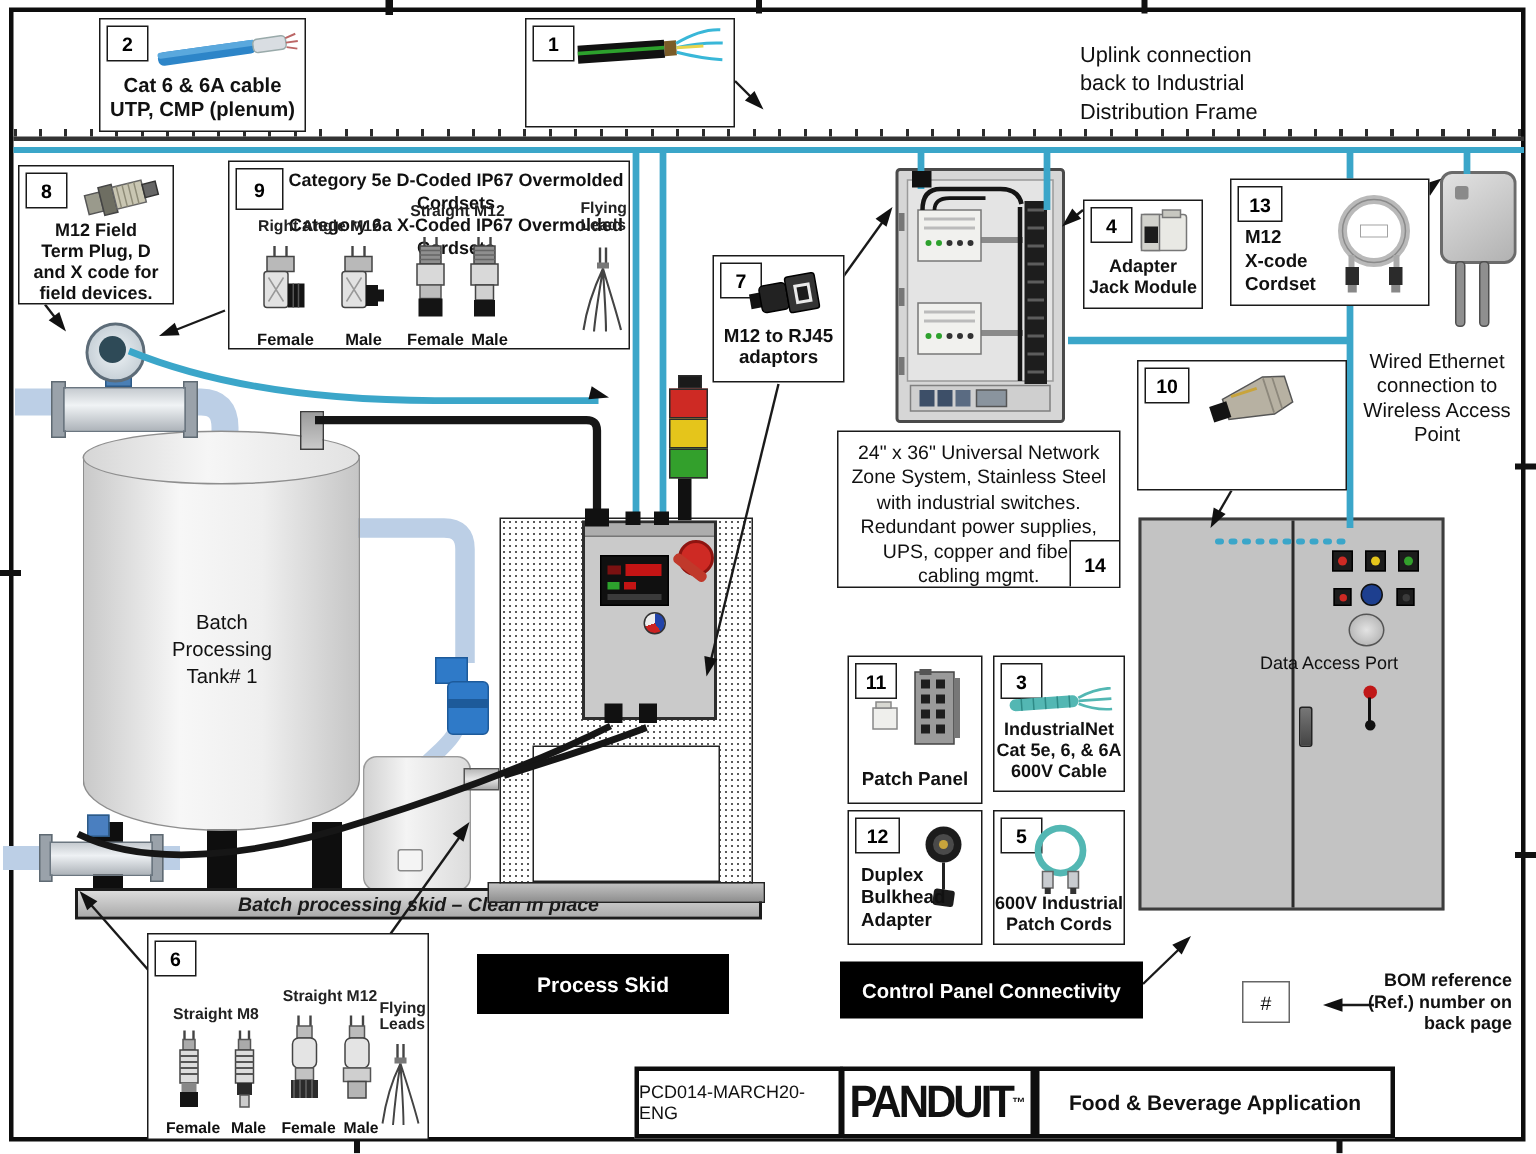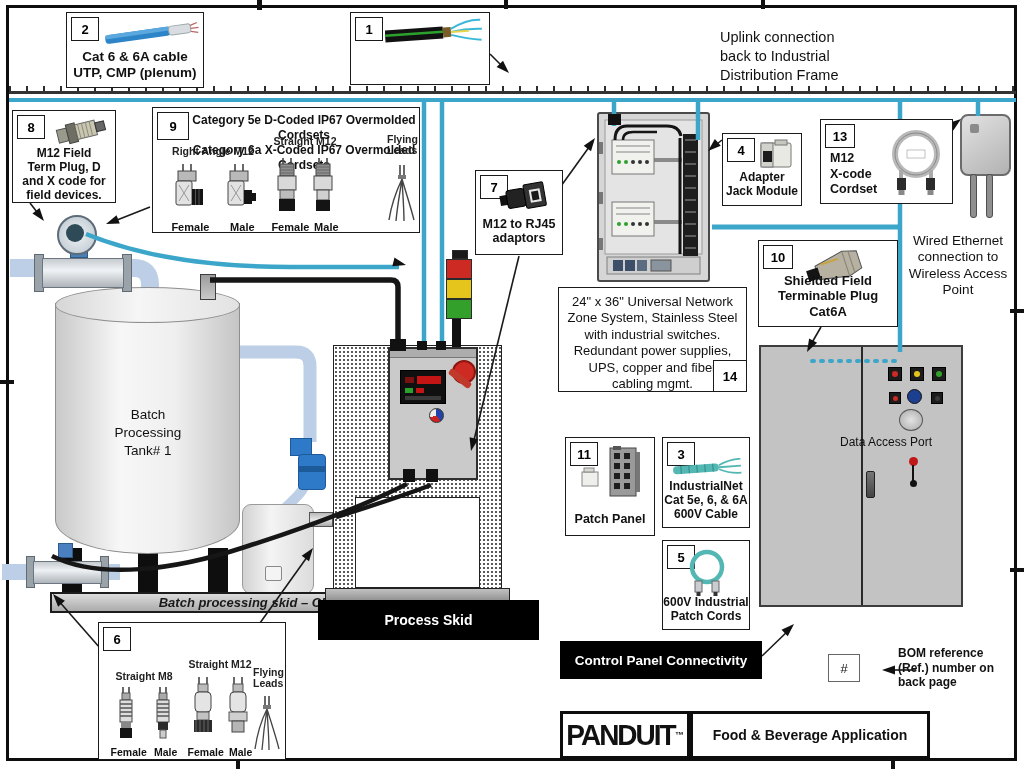--- a/index.html
+++ b/index.html
@@ -440,22 +440,20 @@
   <div class="co" style="left:758px;top:240px;width:140px;height:87px">
     <div class="badge" style="width:28px">10</div>
     <svg class="abs" style="left:44px;top:6px" width="72" height="44" viewBox="0 0 72 44">
       <g transform="rotate(-18 36 22)">
         <polygon points="14,12 44,6 58,10 58,28 44,32 14,26" fill="#b7b1a2" stroke="#555"></polygon>
         <path d="M44 7 v24 M50 8 v22" stroke="#8d887c" stroke-width="1.2"></path>
         <rect x="4" y="14" width="12" height="11" fill="#141414"></rect>
         <path d="M20 12 h18" stroke="#c8a43c" stroke-width="2"></path>
       </g>
     </svg>
-    <div class="cap ml" style="bottom:7px;font-size:13px">Shielded Field
-Terminable Plug Cat6A</div>
   </div>
 
   <div class="co" style="left:558px;top:287px;width:189px;height:105px">
     <div class="abs ml" style="left:4px;top:6px;right:4px;text-align:center;font-size:13px;line-height:1.26;color:#111">24" x 36" Universal Network
 Zone System, Stainless Steel
 with industrial switches.
 Redundant power supplies,
 UPS, copper and fiber
 cabling mgmt.</div>
     <div class="abs" style="right:0;bottom:0;width:32px;height:30px;border-left:1.7px solid #1a1a1a;border-top:1.7px solid #1a1a1a;display:flex;align-items:center;justify-content:center;font-weight:bold;font-size:13px;background:#fff">14</div>
@@ -490,20 +488,33 @@
         <rect class="fil-teal" x="2" y="6" width="46" height="8" rx="4"></rect>
         <path d="M10 6 v8 M18 6 v8 M26 6 v8 M34 6 v8 M42 6 v8" stroke="#2e8a86" stroke-width="1"></path>
         <path class="str-teal" d="M48 8 C56 4 62 3 70 3 M48 10 H70 M48 12 C56 16 62 17 70 17" stroke-width="1.8"></path>
       </g>
     </svg>
     <div class="cap ml" style="bottom:6px;font-size:12px">IndustrialNet
 Cat 5e, 6, &amp; 6A
 600V Cable</div>
   </div>
 
+  <div class="co" style="left:565px;top:540px;width:90px;height:90px">
+    <div class="badge" style="width:28px">12</div>
+    <svg class="abs" style="left:42px;top:8px" width="42" height="60" viewBox="0 0 42 60">
+      <circle cx="21" cy="14" r="12" fill="#1c1c1c"></circle>
+      <circle cx="21" cy="14" r="7" fill="#4a4a4a"></circle>
+      <circle cx="21" cy="14" r="3" fill="#c8a43c"></circle>
+      <path d="M21 26 V44" stroke="#222" stroke-width="2"></path>
+      <rect x="14" y="44" width="14" height="11" rx="2" fill="#1c1c1c" transform="rotate(8 21 50)"></rect>
+    </svg>
+    <div class="abs ml" style="left:8px;bottom:8px;font-weight:bold;font-size:12.5px;line-height:1.2;color:#111">Duplex
+Bulkhead
+Adapter</div>
+  </div>
 
   <div class="co" style="left:662px;top:540px;width:88px;height:90px">
     <div class="badge">5</div>
     <svg class="abs" style="left:18px;top:6px" width="52" height="50" viewBox="0 0 52 50">
       <circle class="str-teal" cx="26" cy="20" r="15" stroke-width="4.5"></circle>
       <rect x="14" y="34" width="7" height="11" fill="#c9ccd0" stroke="#666"></rect>
       <rect x="31" y="34" width="7" height="11" fill="#c9ccd0" stroke="#666"></rect>
       <rect x="15.5" y="45" width="4" height="4" fill="#333"></rect>
       <rect x="32.5" y="45" width="4" height="4" fill="#333"></rect>
     </svg>
@@ -576,28 +587,31 @@
   </div>
 
   <div class="abs ml" style="left:720px;top:28px;width:240px;font-size:14.5px;line-height:1.3;color:#111">Uplink connection
 back to Industrial
 Distribution Frame</div>
   <div class="abs ml" style="left:897px;top:233px;width:122px;text-align:center;font-size:13.5px;line-height:1.22;color:#111">Wired Ethernet
 connection to
 Wireless Access
 Point</div>
 
-  <div class="blabel" style="left:318px;top:600px;width:221px;height:40px;font-size:14px">Process Skid</div>
+  <div class="blabel" style="left:318px;top:636px;width:168px;height:40px;font-size:14px">Process Skid</div>
   <div class="blabel" style="left:560px;top:641px;width:202px;height:38px;font-size:13.5px">Control Panel Connectivity</div>
 
   <div class="abs" style="left:828px;top:654px;width:30px;height:26px;border:1.5px solid #666;background:#fff;display:flex;align-items:center;justify-content:center;font-size:13px;color:#111">#</div>
-  <div class="abs ml" style="left:898px;top:646px;width:110px;text-align:left;font-weight:bold;font-size:12px;line-height:1.22;color:#111">BOM reference
+  <div class="abs ml" style="left:898px;top:646px;width:110px;text-align:right;font-weight:bold;font-size:12px;line-height:1.22;color:#111">BOM reference
 (Ref.) number on
 back page</div>
 
+  <div class="footbox" style="left:423px;top:711px;width:139px;height:48px">
+    <span style="font-size:12px;color:#111">PCD014-MARCH20-ENG</span>
+  </div>
   <div class="footbox" style="left:560px;top:711px;width:130px;height:48px">
     <span class="brand">PANDUIT</span>
       <span class="brand-tm">™</span>
   </div>
   <div class="footbox" style="left:690px;top:711px;width:240px;height:48px">
     <span style="font-weight:bold;font-size:14px;color:#111">Food &amp; Beverage Application</span>
   </div>
 
 </div>
 

